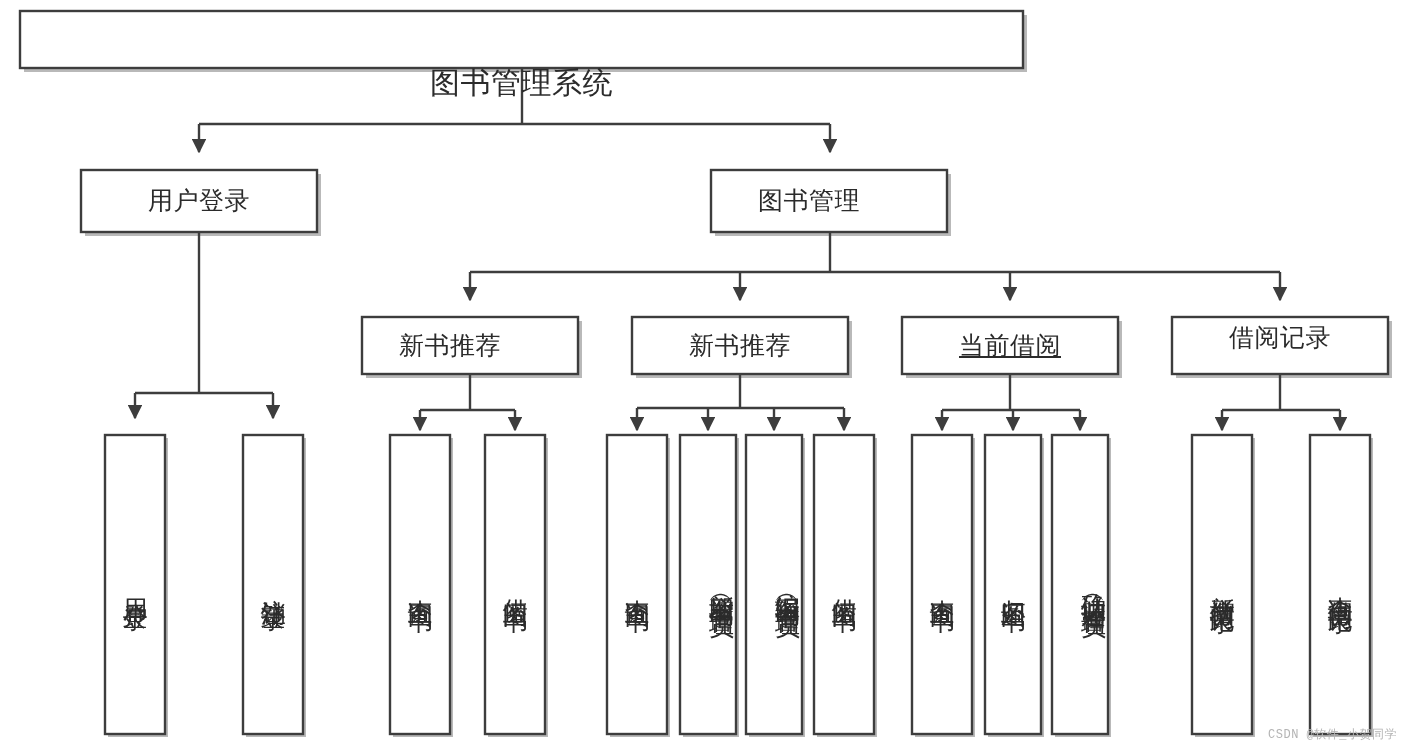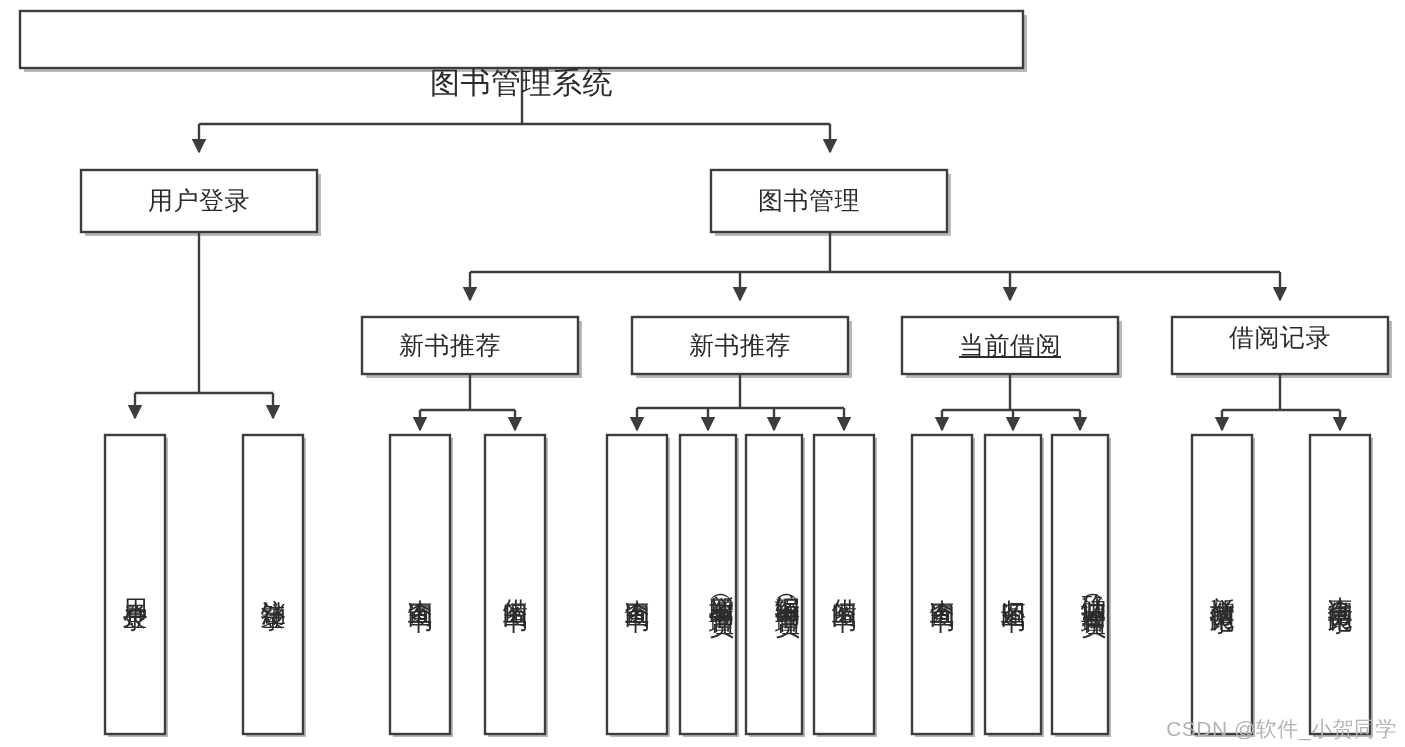--- a/index.html
+++ b/index.html
@@ -73,23 +73,23 @@
     align-items: flex-start;
     justify-content: center;
   }
   .label-v.v-center {
     align-items: center;
   }
   .watermark {
     position: absolute;
     right: 8px;
     bottom: 4px;
-    font-size: 21px;
+    font-size: 12px;
     color: #b4b4b4;
-    font-family: Liberation Sans, sans-serif;
+    font-family: Liberation Mono, monospace;
     letter-spacing: 0.5px;
     white-space: nowrap;
   }
 </style>
 </head>
 <body>
 
 <div id="diagram-root">
 
   <svg class="diagram-canvas" viewBox="0 0 1405 747">

